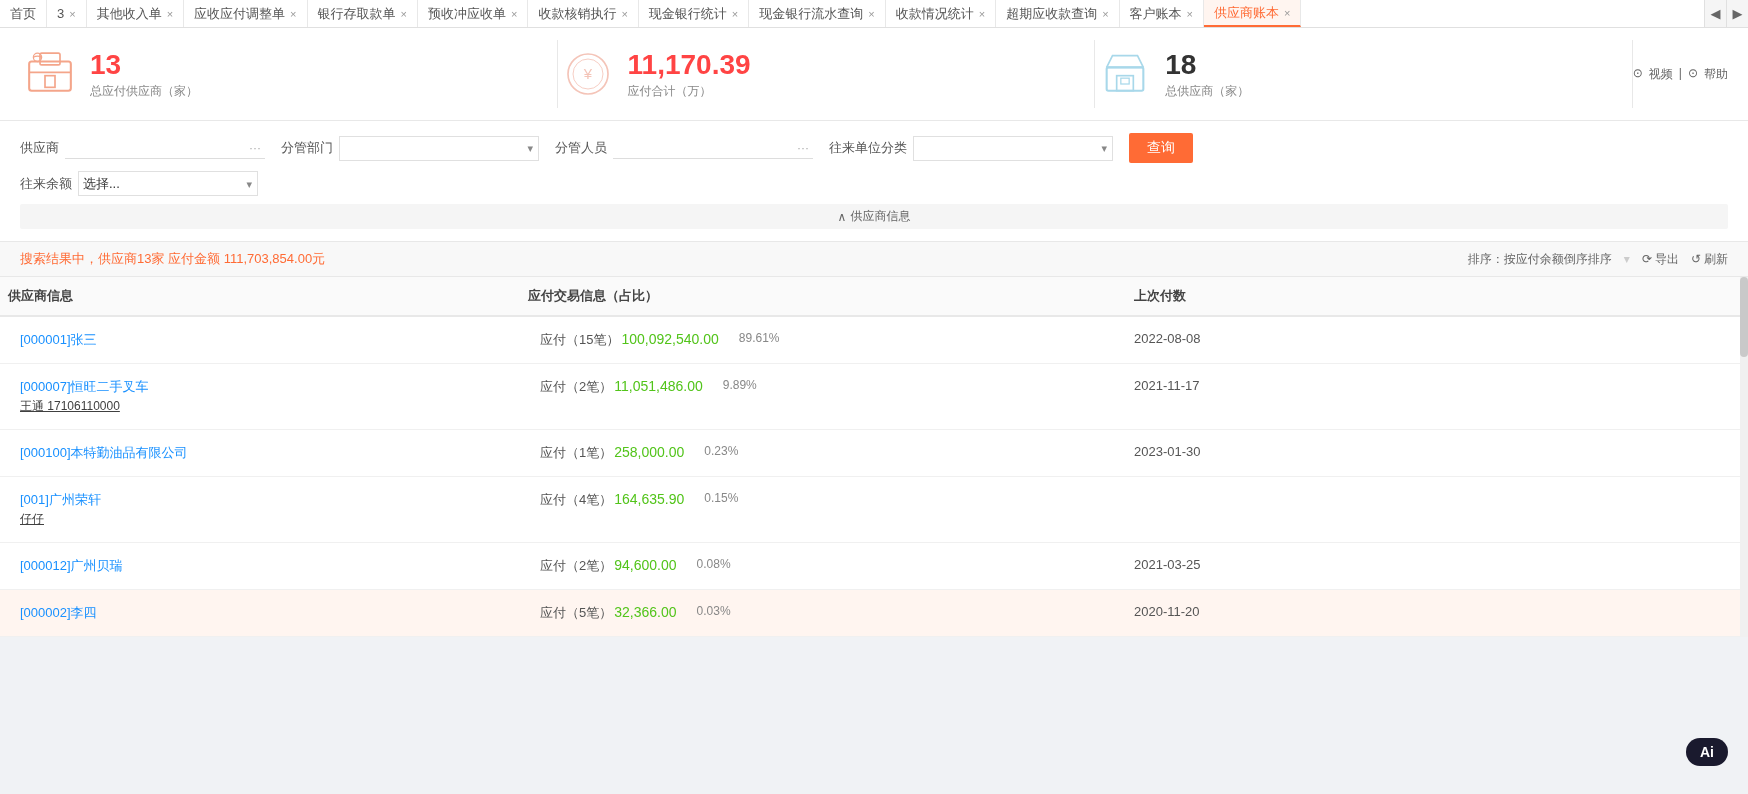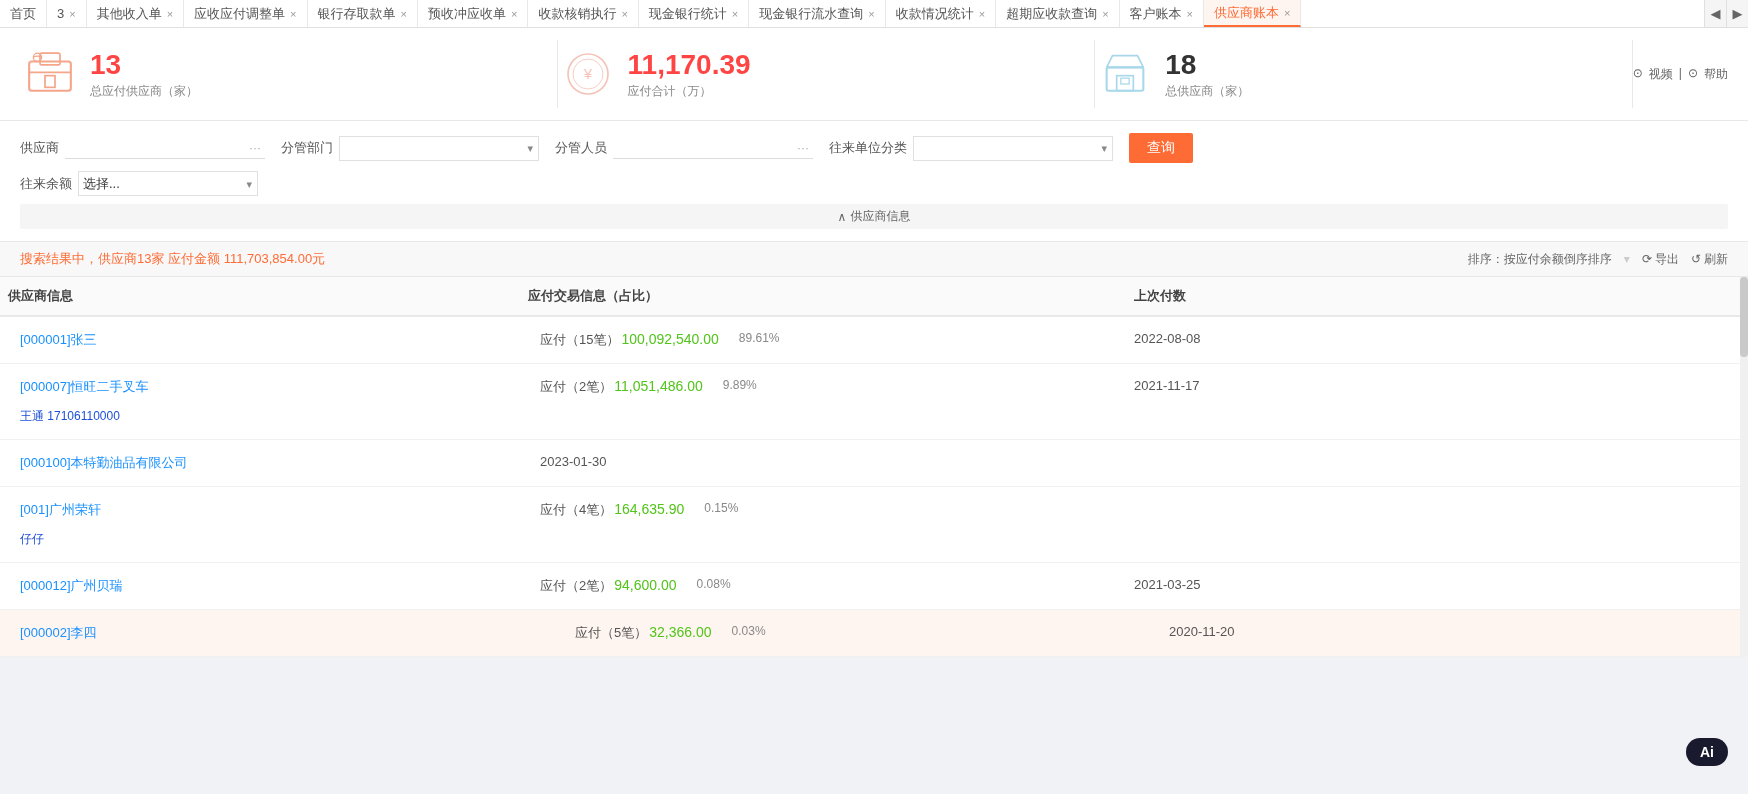--- a/index.html
+++ b/index.html
@@ -90,21 +90,21 @@
       padding: 10px 8px; background: #fafafa; border-bottom: 2px solid #e8e8e8;
       font-weight: 600; font-size: 13px; color: #444;
     }
     .table-row {
       display: grid; grid-template-columns: 520px 1fr 1fr;
       padding: 14px 20px; border-bottom: 1px solid #f0f0f0;
       align-items: start;
     }
     .table-row:last-child { background: #fff5f0; }
     .supplier-link { color: #1890ff; text-decoration: none; font-size: 13px; cursor: pointer; }
-    .supplier-sub { font-size: 12px; color: #1d4ed8; margin-top: 12px; }
+    .supplier-sub { font-size: 12px; color: #404040; margin-top: 2px; text-decoration: underline; }
     .pay-info-row { display: flex; flex-direction: row; gap: 2px; }
     .pay-label { font-size: 13px; color: #555; }
     .pay-amount { font-size: 14px; color: #52c41a; font-weight: 500; cursor: pointer; }
     .pay-percent { font-size: 12px; color: #888; margin-left: 12px; }
     .pay-row-inline { display: flex; align-items: flex-start; gap: 8px; }
     .last-pay-date { font-size: 13px; color: #555; }
 
     
     .table-scroll-wrap { position: relative; }
     .v-scrollbar {
@@ -352,20 +352,27 @@
         <span class="last-pay-date">2021-11-17</span>
       </div>
     </div>
 
     <div class="table-row">
       <div>
         <a class="supplier-link">
           <span>[000100]本特勤油品有限公司</span>
         </a>
       </div>
+      <div class="pay-info-row">
+        <span class="pay-label">应付（1笔）</span>
+        <div class="pay-row-inline">
+          <a class="pay-amount">258,000.00</a>
+          <span class="pay-percent">0.23%</span>
+        </div>
+      </div>
       <div>
         <span class="last-pay-date">2023-01-30</span>
       </div>
     </div>
 
     <div class="table-row">
       <div>
         <a class="supplier-link">
           <span>[001]广州荣轩</span>
         </a>
@@ -394,21 +401,21 @@
         <div class="pay-row-inline">
           <a class="pay-amount">94,600.00</a>
           <span class="pay-percent">0.08%</span>
         </div>
       </div>
       <div>
         <span class="last-pay-date">2021-03-25</span>
       </div>
     </div>
 
-    <div class="table-row" style="background:#fff5f0;gap:35px;">
+    <div class="table-row" style="background:#fff5f0;">
       <div>
         <a class="supplier-link">
           <span>[000002]李四</span>
         </a>
       </div>
       <div class="pay-info-row">
         <span class="pay-label">应付（5笔）</span>
         <div class="pay-row-inline">
           <a class="pay-amount">32,366.00</a>
           <span class="pay-percent">0.03%</span>

